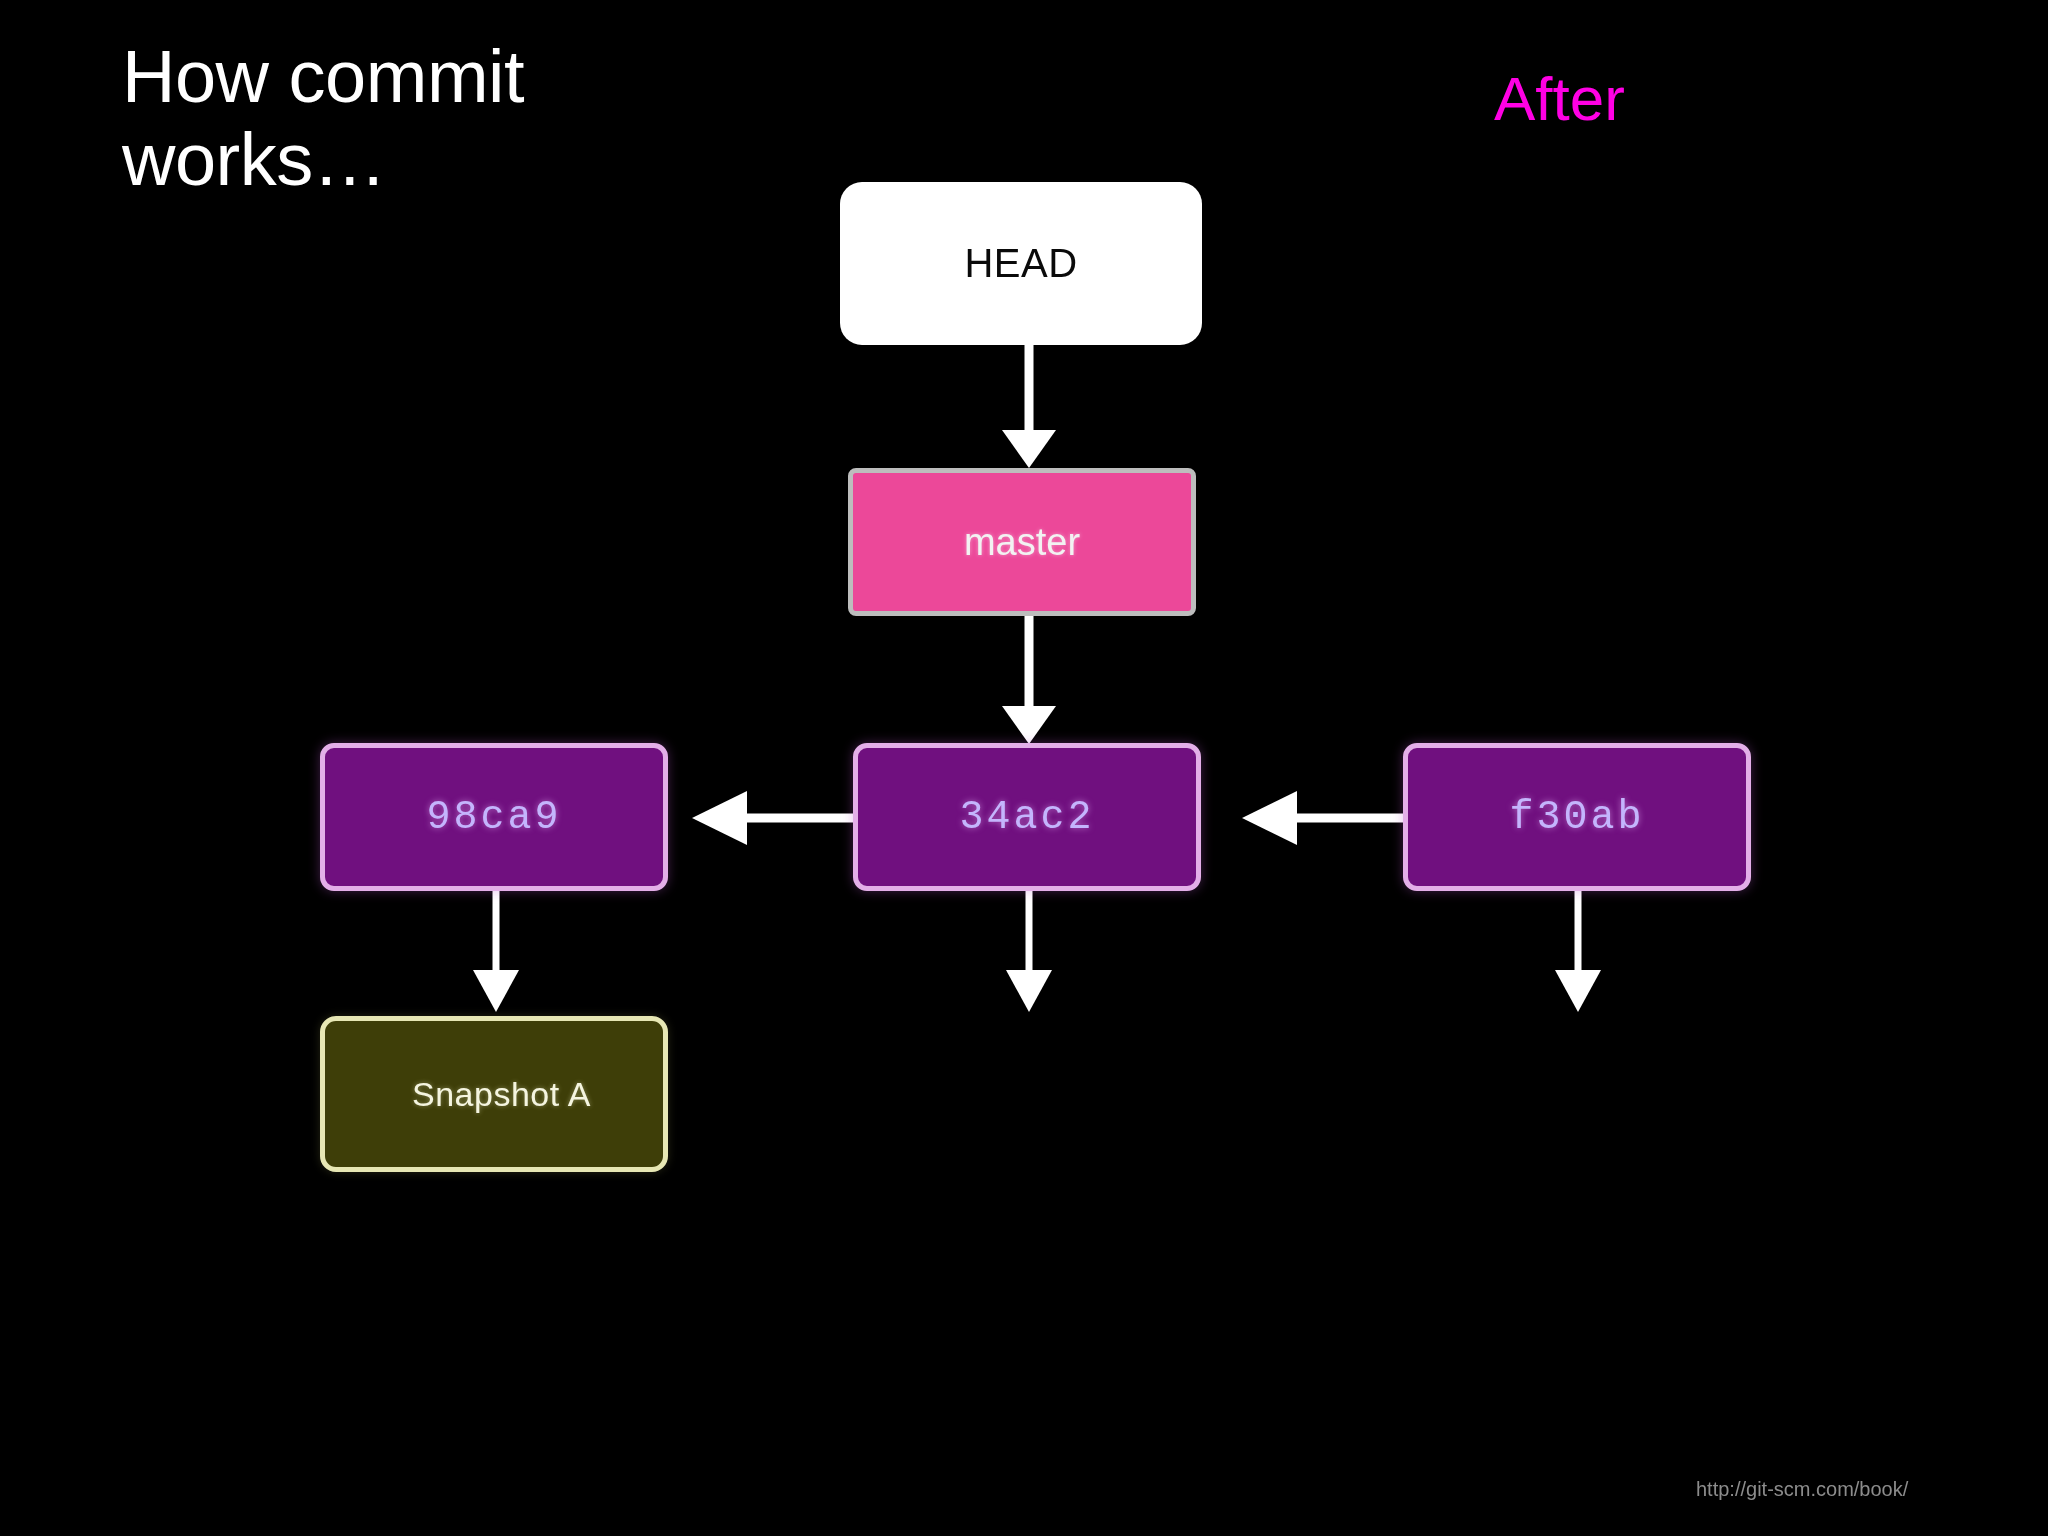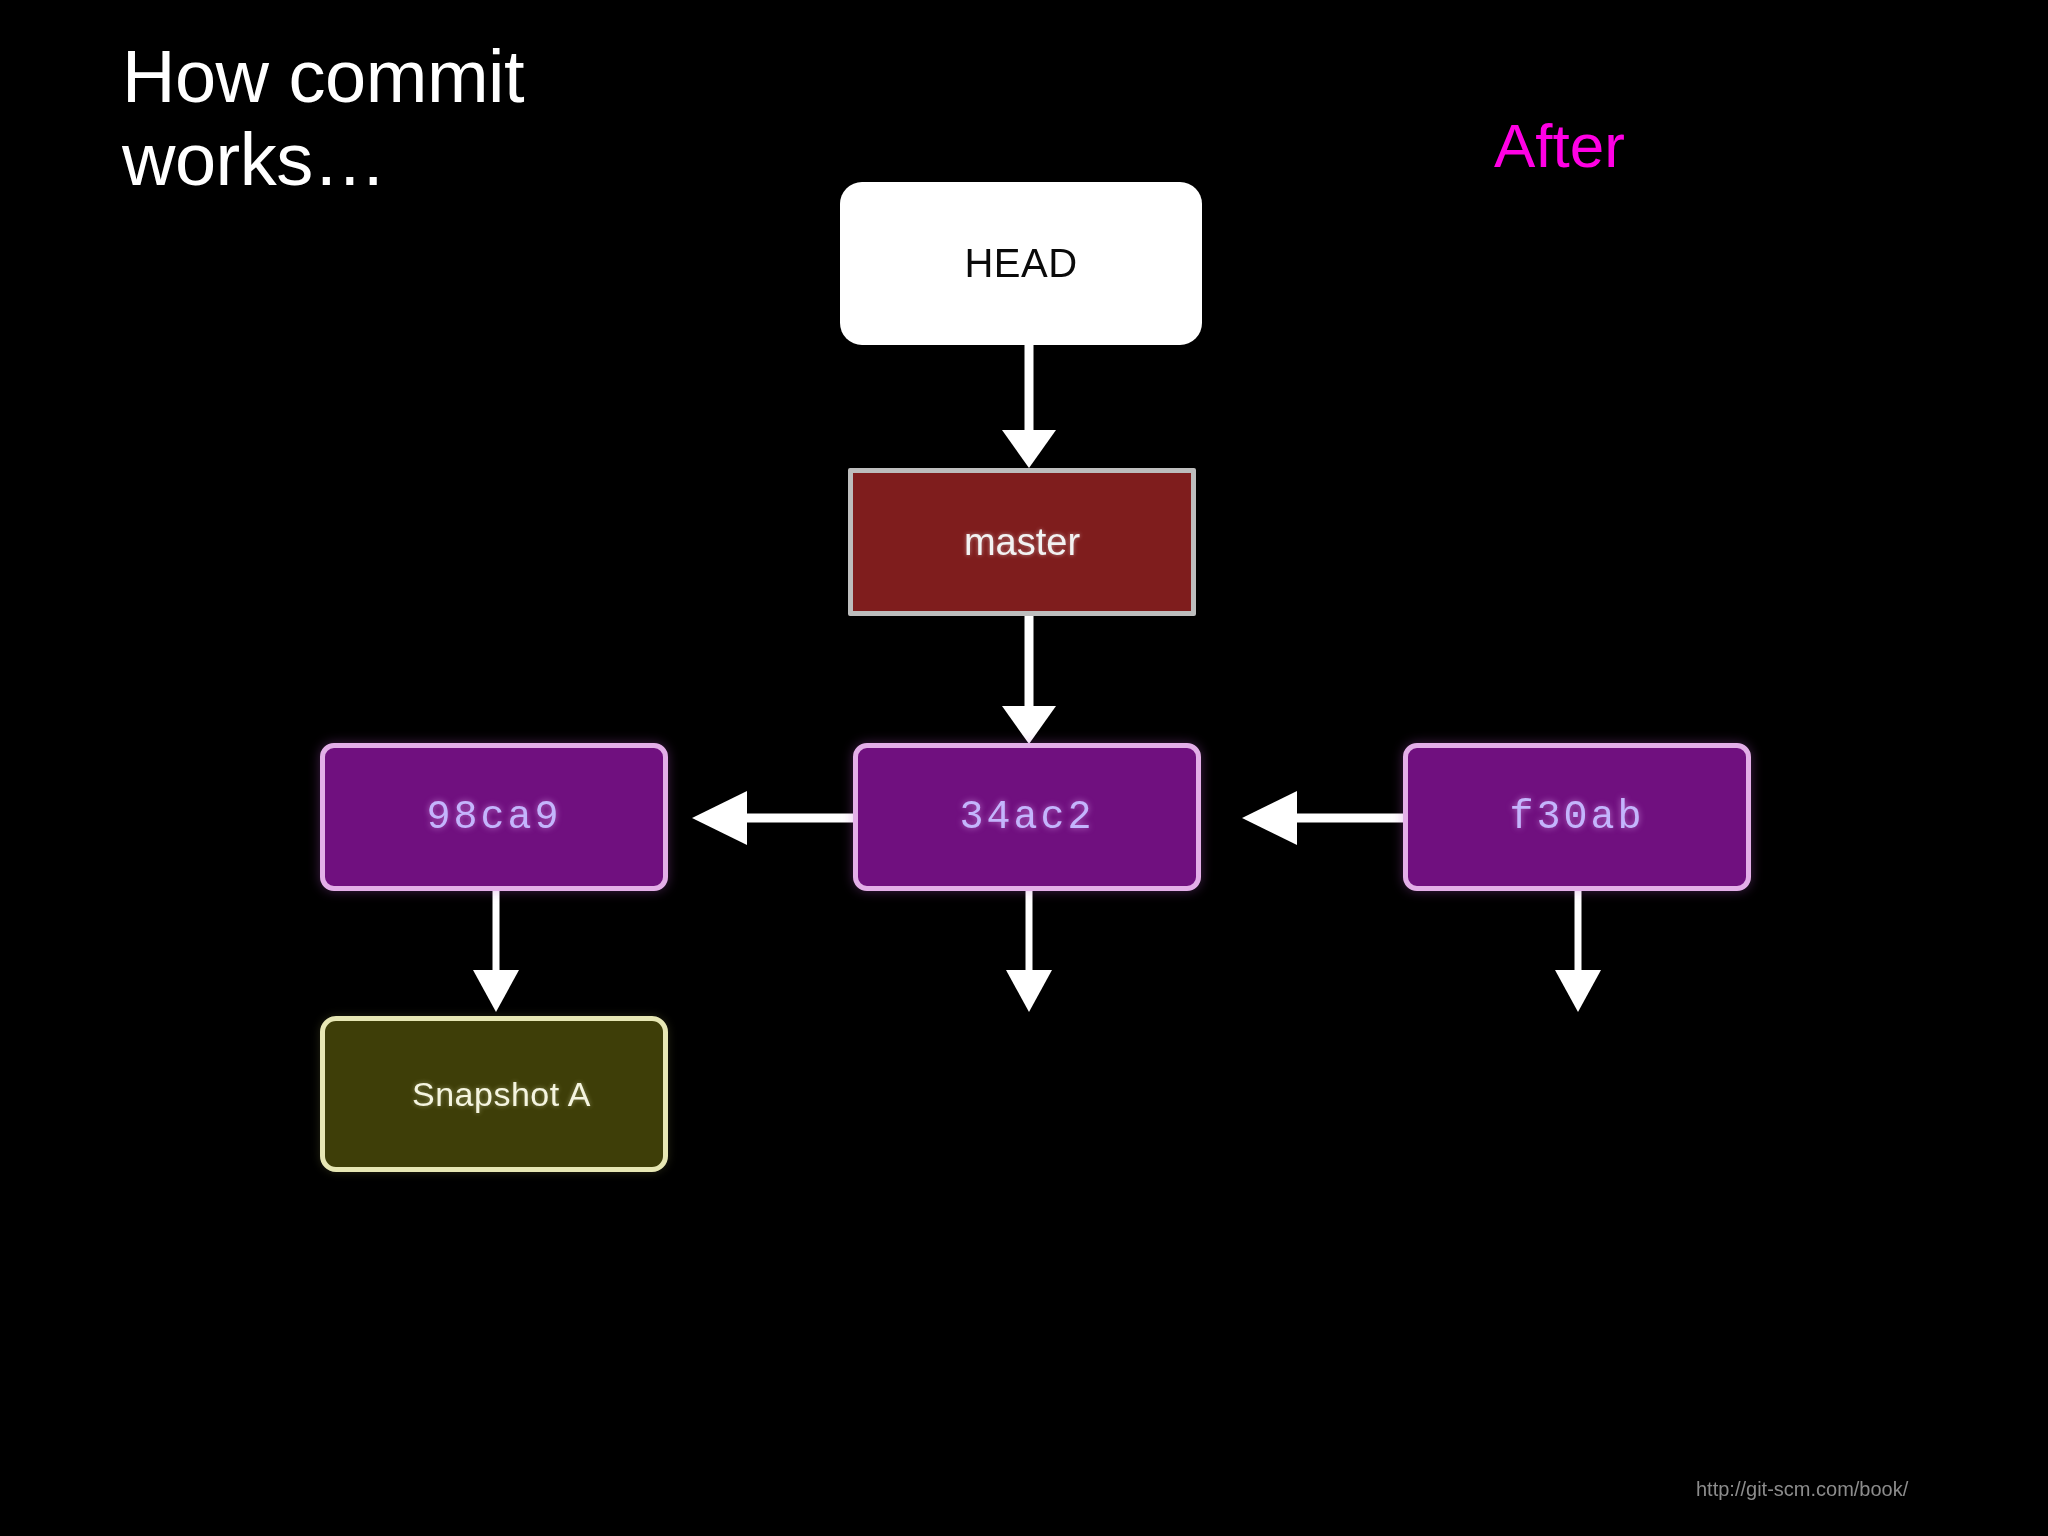--- a/index.html
+++ b/index.html
@@ -37,21 +37,20 @@
 
   
   .after-label {
     position: absolute;
     left: 1494px;
     top: 68px;
     color: #ff00e4;
     font-size: 62px;
     font-weight: 400;
     line-height: 1;
-    margin-top: 47px;
   }
 
   
   .node {
     position: absolute;
     box-sizing: border-box;
     display: flex;
     align-items: center;
     justify-content: center;
     text-align: center;
@@ -68,23 +67,23 @@
     font-size: 40px;
     font-family: Liberation Sans, sans-serif;
     letter-spacing: 0.5px;
   }
 
   .node-master {
     left: 848px;
     top: 468px;
     width: 348px;
     height: 148px;
-    background: #7f1d1d;
+    background: #ec4899;
     border: 5px solid #bdbdbd;
-    border-radius: 2px;
+    border-radius: 8px;
     color: #f2f2f2;
     font-size: 38px;
     font-family: "Liberation Sans", sans-serif;
     text-shadow: 0 0 4px rgba(255,255,255,0.45);
   }
 
   .node-commit {
     top: 743px;
     width: 348px;
     height: 148px;

